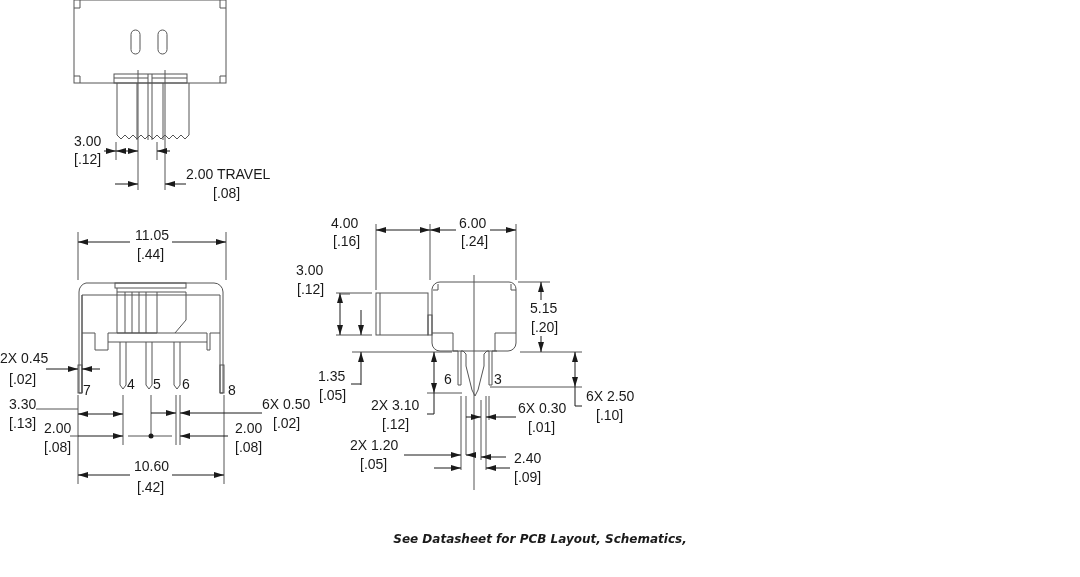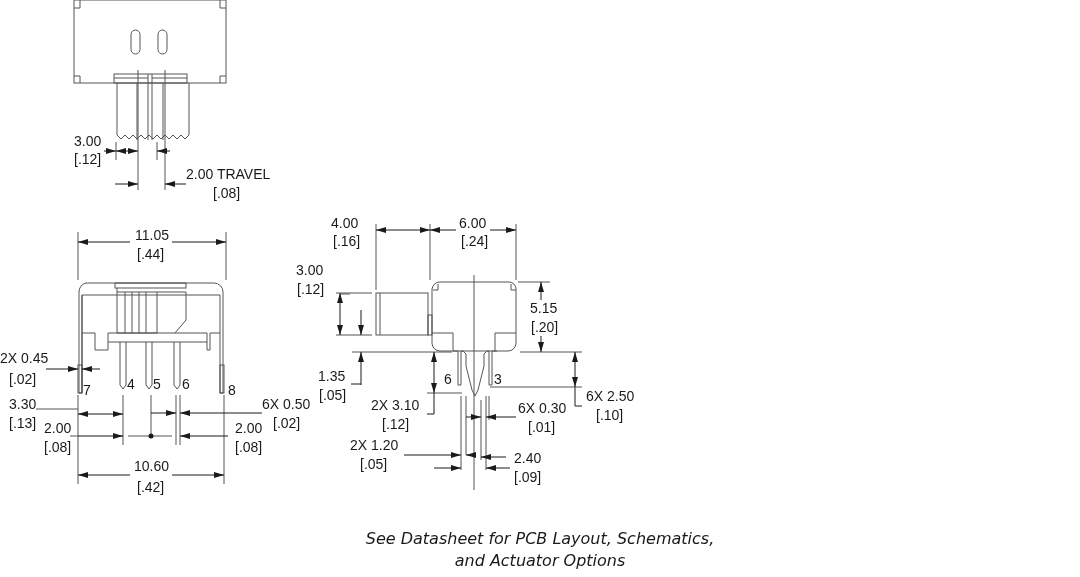--- a/index.html
+++ b/index.html
@@ -3,21 +3,21 @@
   <meta charset="utf-8">
   <style>
     html, body { margin: 0; padding: 0; background: #ffffff; }
     body { width: 1080px; height: 577px; position: relative; overflow: hidden; }
     #drawing { position: absolute; left: 0; top: 0; }
     .dimtxt { font-family: "Liberation Sans", sans-serif; font-size: 14px; fill: #1a1a1a; }
     .pintxt { font-family: "Liberation Sans", sans-serif; font-size: 14px; fill: #1a1a1a; }
     .note {
       position: absolute; left: 340px; top: 528px; width: 400px;
       text-align: center; font-family: "DejaVu Sans", sans-serif; font-style: italic;
-      font-size: 16px; line-height: 22px; color: #1a1a1a;
+      font-size: 12px; line-height: 22px; color: #1a1a1a; font-weight: bold;
     }
     .note span { display: block; }
   </style>
 </head>
 <body>
 
 <svg id="drawing" width="1080" height="577" viewBox="0 0 1080 577" xmlns="http://www.w3.org/2000/svg">
   <defs>
     <marker id="arr" viewBox="0 0 10 6" refX="10" refY="3" markerWidth="10" markerHeight="6" orient="auto-start-reverse" markerUnits="userSpaceOnUse">
       <path d="M0,0 L10,3 L0,6 z" fill="#1a1a1a"></path>
@@ -195,14 +195,13 @@
   <text class="dimtxt" x="350" y="450">2X 1.20</text>
   <text class="dimtxt" x="360" y="469">[.05]</text>
   <text class="dimtxt" x="514" y="463">2.40</text>
   <text class="dimtxt" x="514" y="482">[.09]</text>
   <text class="pintxt" x="444" y="384">6</text>
   <text class="pintxt" x="494" y="384">3</text>
 </svg>
 
 <div class="note">
   <span>See Datasheet for PCB Layout, Schematics,</span>
-  <span>and Actuator Options</span>
 </div>
 
 </body></html>

